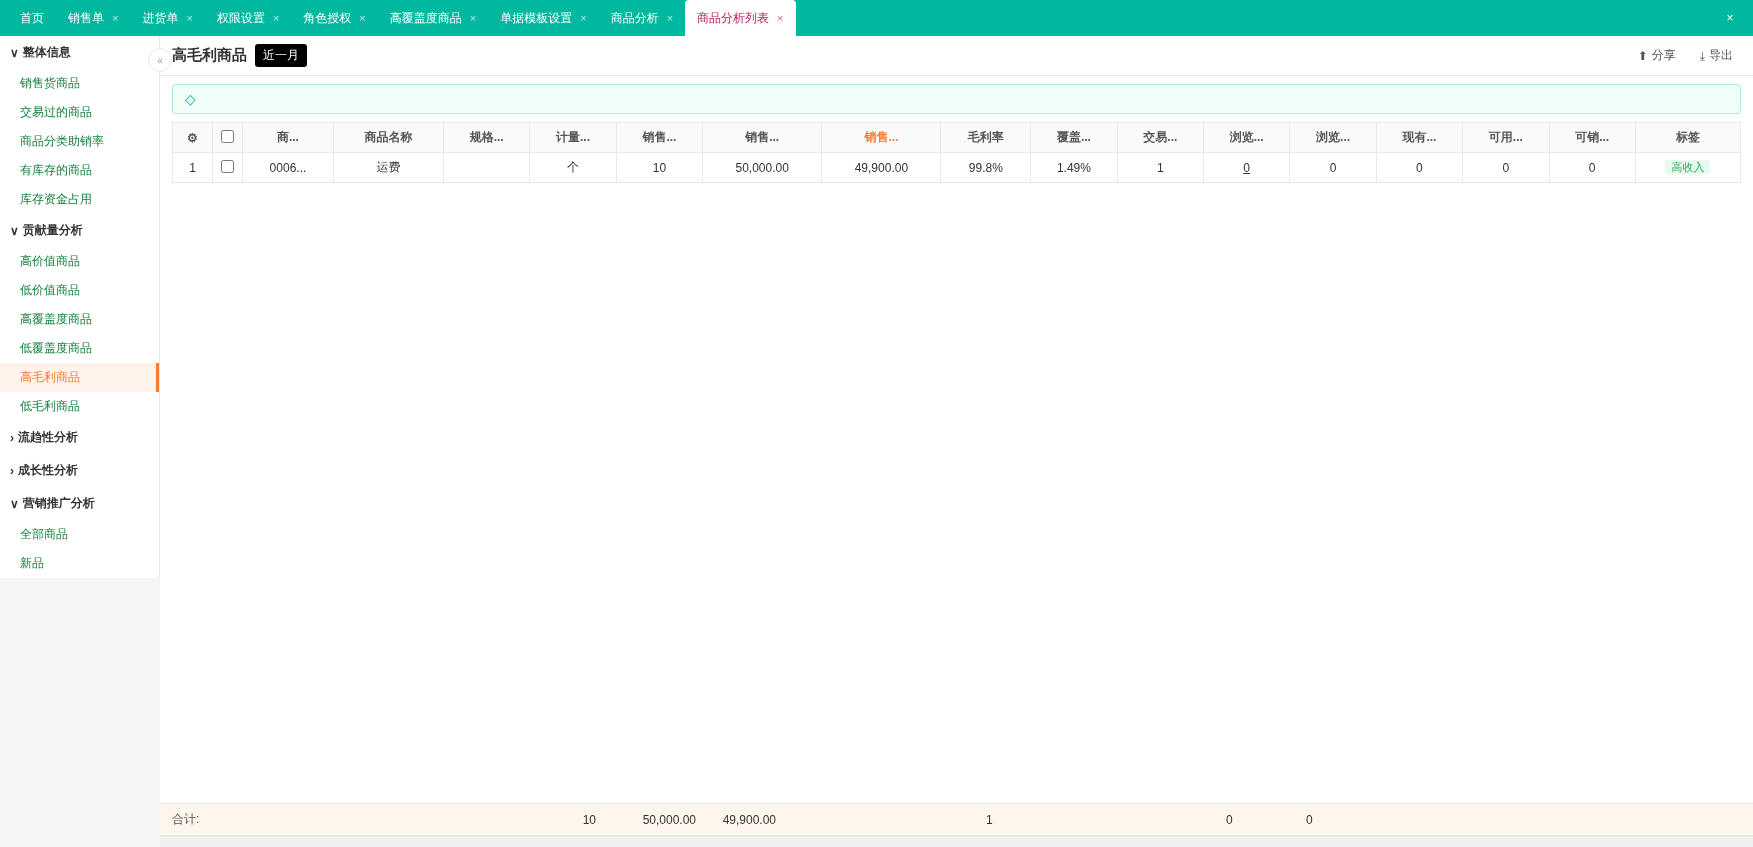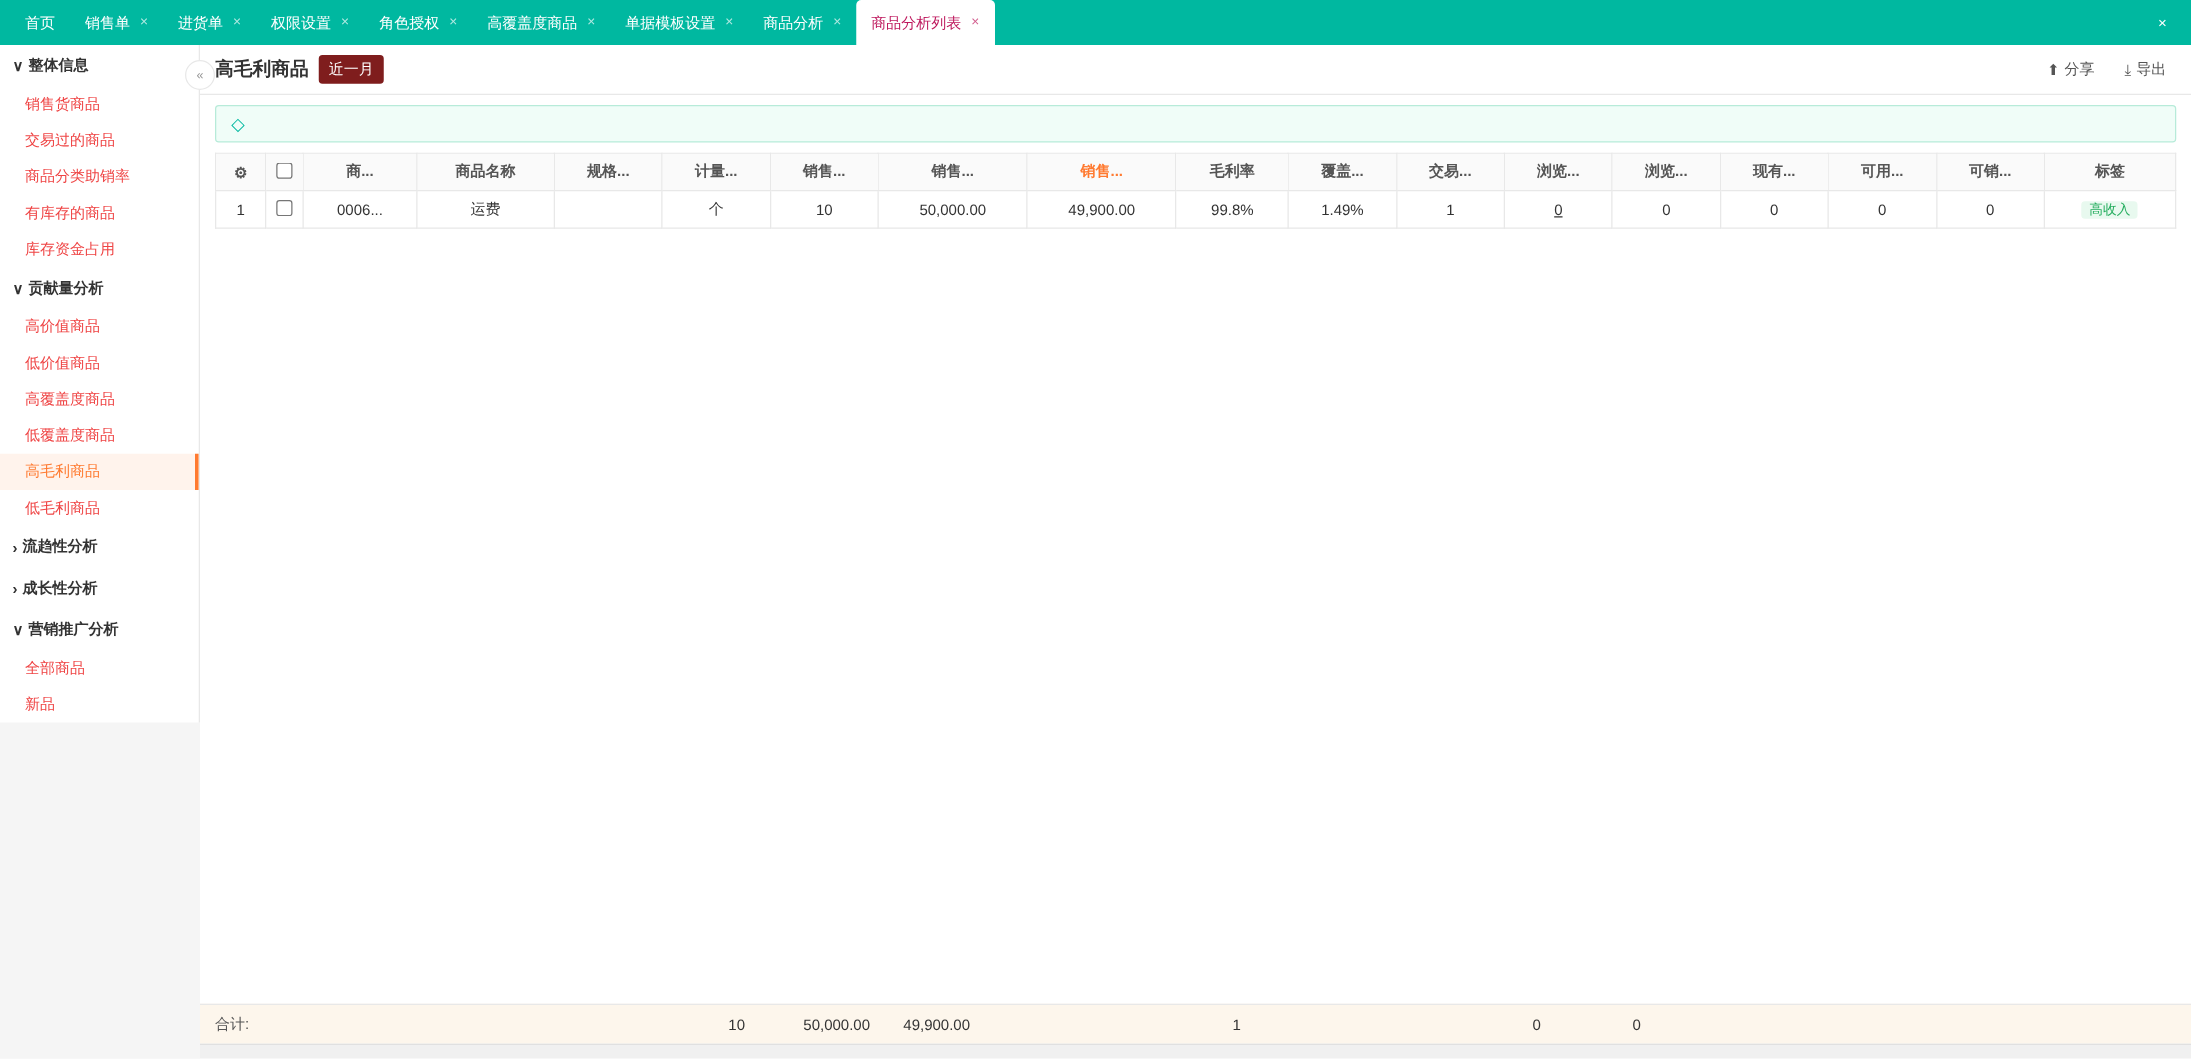--- a/index.html
+++ b/index.html
@@ -67,21 +67,21 @@
       display: flex;
       align-items: center;
       padding: 8px 10px;
       color: #333;
       font-weight: bold;
       cursor: pointer;
       gap: 4px;
     }
     .sidebar-item {
       padding: 6px 10px 6px 20px;
-      color: #ef4444;
+      color: #15803d;
       cursor: pointer;
       white-space: nowrap;
     }
     .sidebar-item.active {
       background: #fff3ec;
       color: #ff7a30;
       border-right: 3px solid #ff7a30;
     }
 
     
@@ -102,21 +102,21 @@
       border-bottom: 1px solid #e8e8e8;
       gap: 8px;
       background: #fff;
     }
     .content-title {
       font-size: 15px;
       font-weight: bold;
       color: #333;
     }
     .filter-btn {
-      background: #7f1d1d;
+      background: #000000;
       color: #fff;
       border: none;
       border-radius: 3px;
       padding: 3px 8px;
       cursor: pointer;
       font-size: 12px;
     }
     .search-box {
       display: flex;
       align-items: center;

